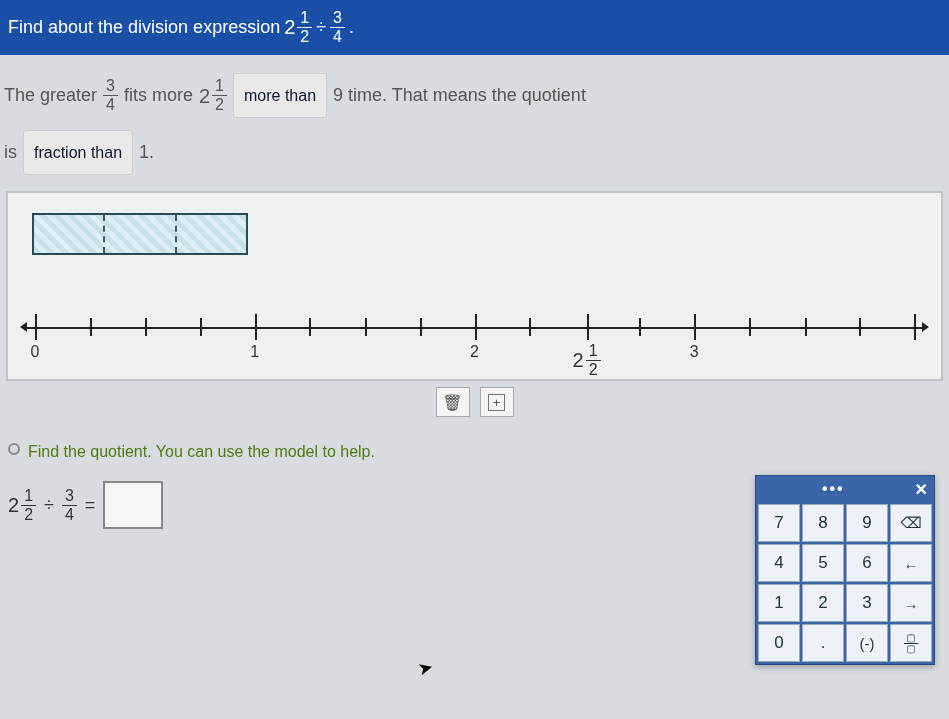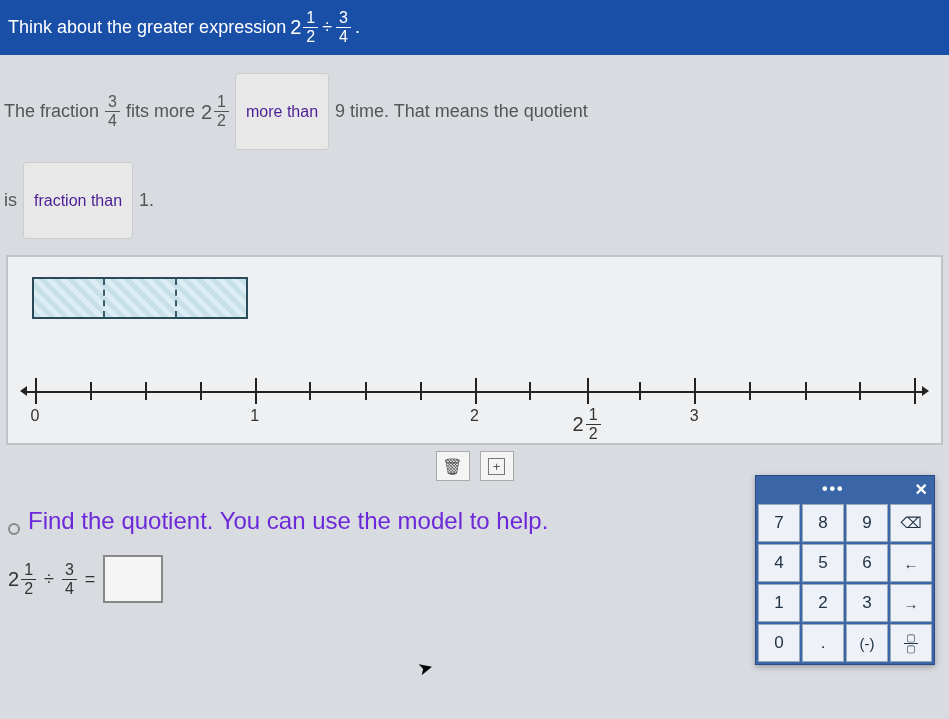--- a/index.html
+++ b/index.html
@@ -40,23 +40,23 @@
     font-size: 16px;
     line-height: 1;
   }
   .frac .num { border-bottom: 1.5px solid currentColor; padding: 0 3px 1px 3px; }
   .frac .den { padding: 1px 3px 0 3px; }
   .mixed { display: inline-flex; align-items: center; gap: 2px; }
   .mixed .whole { font-size: 20px; }
   .dropdown {
     background: #e8e8e8;
     border: 1px solid #ccc;
-    padding: 20px 10px;
+    padding: 4px 10px;
     border-radius: 3px;
-    color: #4c1d95;
+    color: #0f172a;
     font-size: 16px;
   }
   .diagram-box {
     margin: 8px 6px 0 6px;
     border: 2px solid #bfc4c8;
     background: #eef0f2;
     padding: 20px 18px 28px 18px;
     position: relative;
     height: 190px;
   }
@@ -115,24 +115,24 @@
     background: #f4f4f4;
     display: flex;
     align-items: center;
     justify-content: center;
     font-size: 16px;
     color: #555;
     cursor: pointer;
   }
   .question2 {
     padding: 26px 8px 10px 8px;
-    font-size: 24px;
-    color: #6d28d9;
-    display: flex;
-    align-items: flex-end;
+    font-size: 16px;
+    color: #4d7c0f;
+    display: flex;
+    align-items: flex-start;
     gap: 8px;
   }
   .bullet {
     width: 12px; height: 12px;
     border: 2px solid #888;
     border-radius: 50%;
     display: inline-block;
   }
   .equation {
     padding: 10px 8px;
@@ -195,38 +195,38 @@
   }
   .frac-icon {
     display:inline-flex;flex-direction:column;align-items:center;font-size:10px;line-height:1;
   }
   .frac-icon span:first-child{border-bottom:1px solid #234;padding:0 2px;}
 </style>
 </head>
 <body>
 
 <div class="banner">
-  <span>Think about the greater expression </span>
+  <span>Find about the division expression </span>
   <span class="mixed">
     <span class="whole">2</span>
     <span class="frac">
       <span class="num">1</span>
       <span class="den">2</span>
     </span>
   </span>
   <span>÷</span>
   <span class="frac">
     <span class="num">3</span>
     <span class="den">4</span>
   </span>
   <span>.</span>
 </div>
 
 <div class="sentence">
-  <span>The fraction</span>
+  <span>The greater</span>
   <span class="frac">
     <span class="num">3</span>
     <span class="den">4</span>
   </span>
   <span>fits more</span>
   <span class="mixed">
     <span class="whole">2</span>
     <span class="frac">
       <span class="num">1</span>
       <span class="den">2</span>

